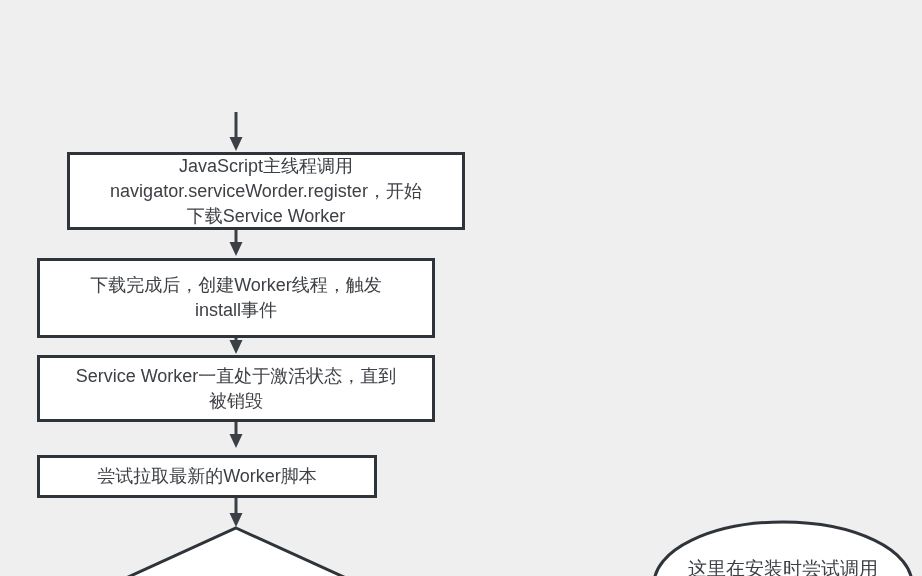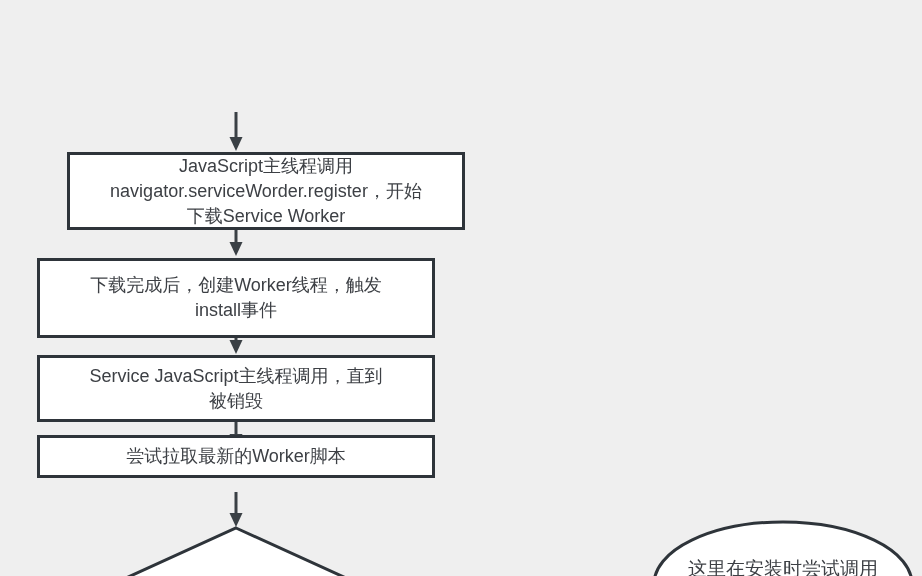--- a/index.html
+++ b/index.html
@@ -41,21 +41,21 @@
     text-align: center;
     font-size: 18px;
     line-height: 25px;
     white-space: pre-line;
   }
   .stadium { border-radius: 37px; }
   .node-start   { left: 160px; top: 38px;  width: 151px; height: 74px; }
   .node-register{ left: 37px;  top: 152px; width: 398px; height: 78px; margin-left: 30px; }
   .node-install { left: 37px;  top: 258px; width: 398px; height: 80px; }
   .node-active  { left: 37px;  top: 355px; width: 398px; height: 67px; }
-  .node-fetch   { left: 37px;  top: 435px; width: 398px; height: 43px; }
+  .node-fetch   { left: 37px;  top: 455px; width: 340px; height: 43px; }
   .note-label {
     position: absolute;
     left: 662px; top: 556px; width: 242px;
     color: var(--text);
     font-size: 19px;
     line-height: 26px;
     text-align: center;
     white-space: pre-line;
   }
 </style>
@@ -92,21 +92,21 @@
 navigator.serviceWorder.register，开始
 下载Service Worker</span>
   </div>
 
   <div class="node node-install">
     <span>下载完成后，创建Worker线程，触发
 install事件</span>
   </div>
 
   <div class="node node-active">
-    <span>Service JavaScript主线程调用，直到
+    <span>Service Worker一直处于激活状态，直到
 被销毁</span>
   </div>
 
   <div class="node node-fetch">
     <span>尝试拉取最新的Worker脚本</span>
   </div>
 
   <div class="note-label">这里在安装时尝试调用</div>
 
 </div>

